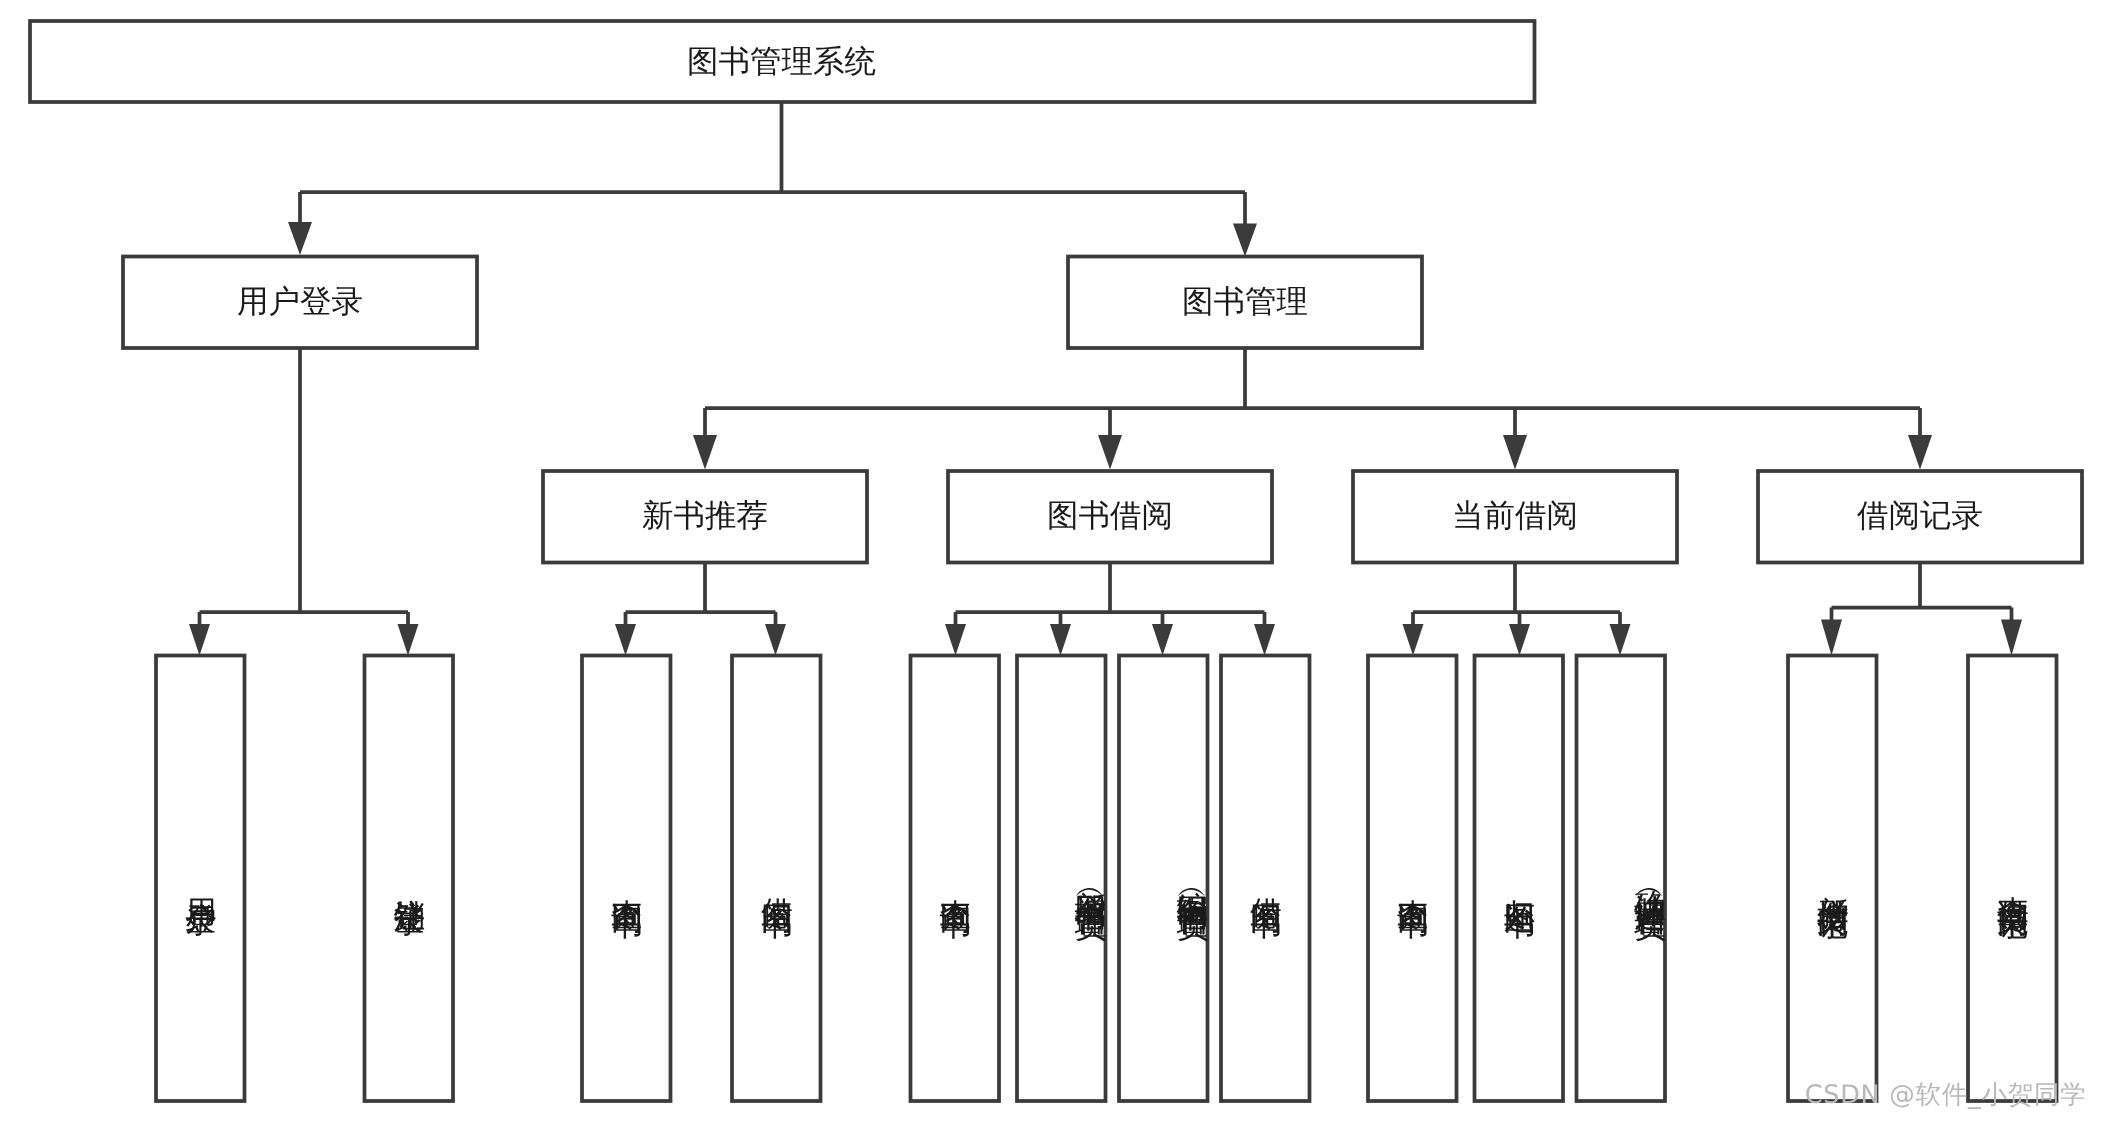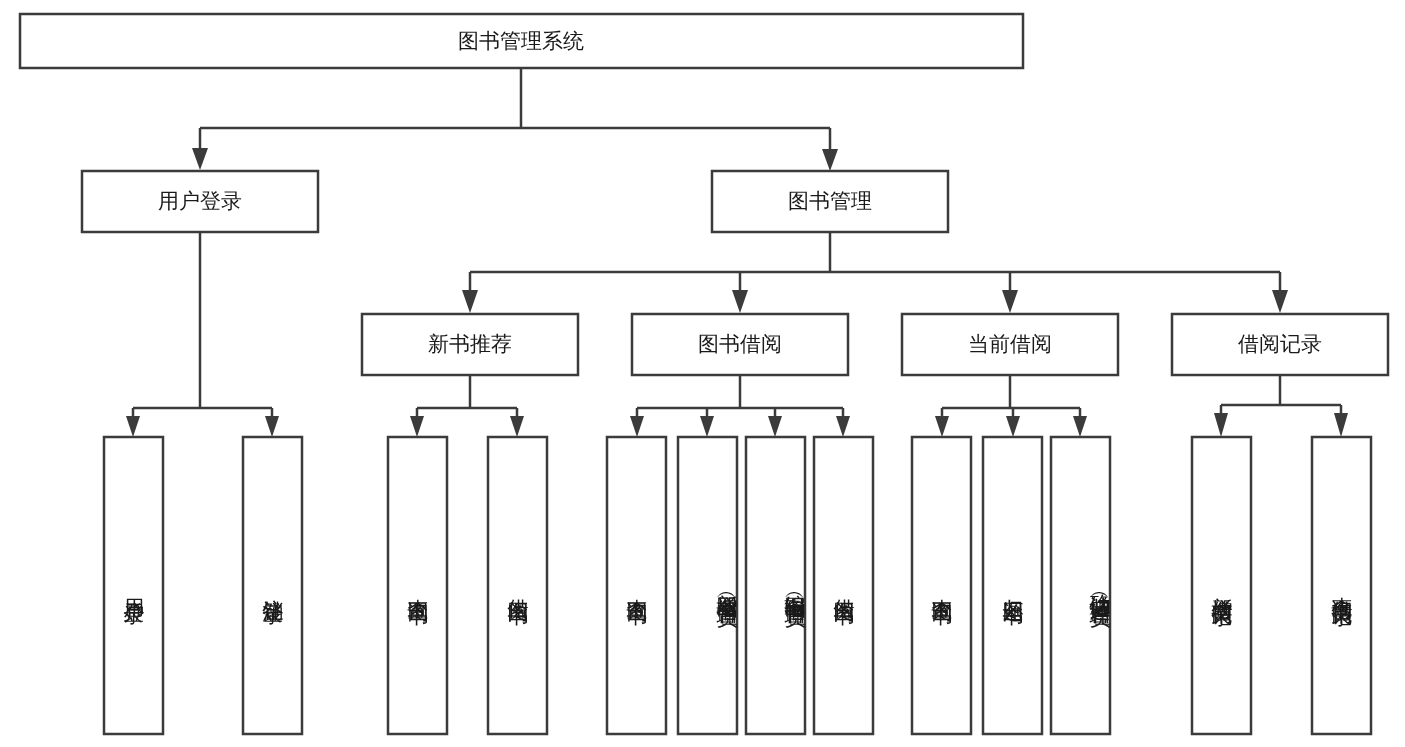--- a/index.html
+++ b/index.html
@@ -198,13 +198,14 @@
   <div class="leaf-text" style="left:746px; top:437px; width:59px; height:297px; align-items:flex-start;">编辑图书（管理员）</div>
   <div class="leaf-text" style="left:814px; top:437px; width:59px; height:297px;">借阅图书</div>
 
   <div class="leaf-text" style="left:912px; top:437px; width:59px; height:297px;">查询图书</div>
   <div class="leaf-text" style="left:983px; top:437px; width:59px; height:297px;">归还图书</div>
   <div class="leaf-text" style="left:1051px; top:437px; width:59px; height:297px; align-items:flex-start;">确认归还（管理员）</div>
 
   <div class="leaf-text" style="left:1192px; top:437px; width:59px; height:297px;">新增借阅记录</div>
   <div class="leaf-text" style="left:1312px; top:437px; width:59px; height:297px;">查询借阅记录</div>
 
+  <div id="watermark">CSDN @软件_小贺同学</div>
 </div>
 
 </body></html>

